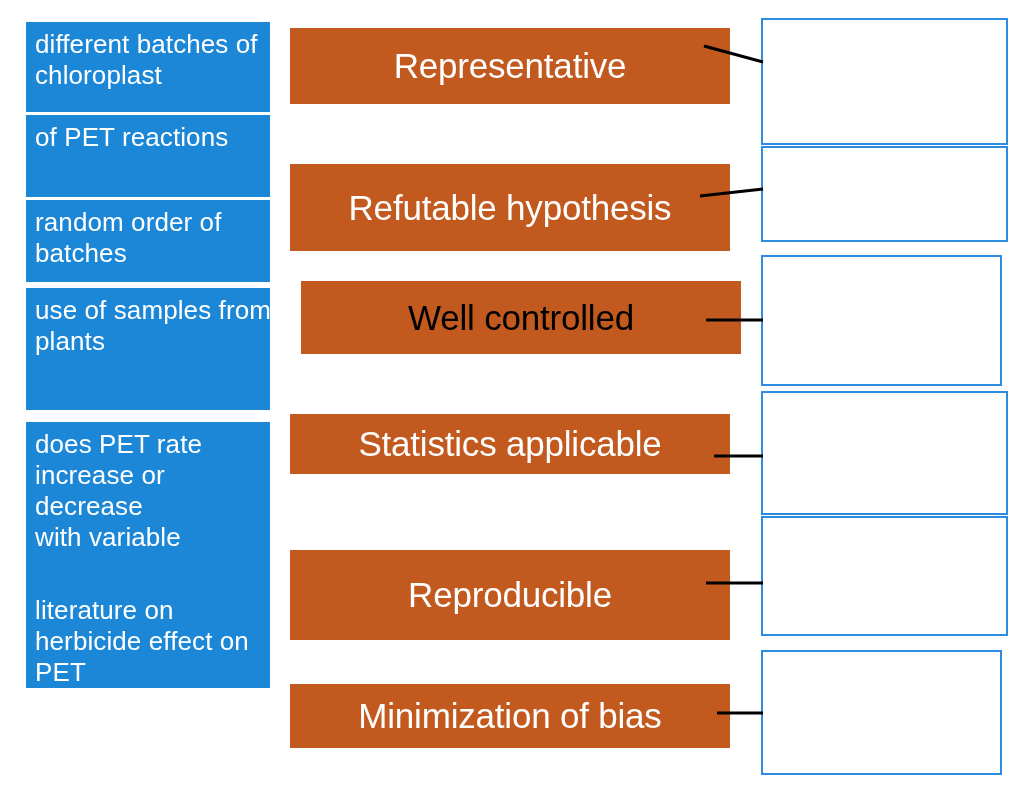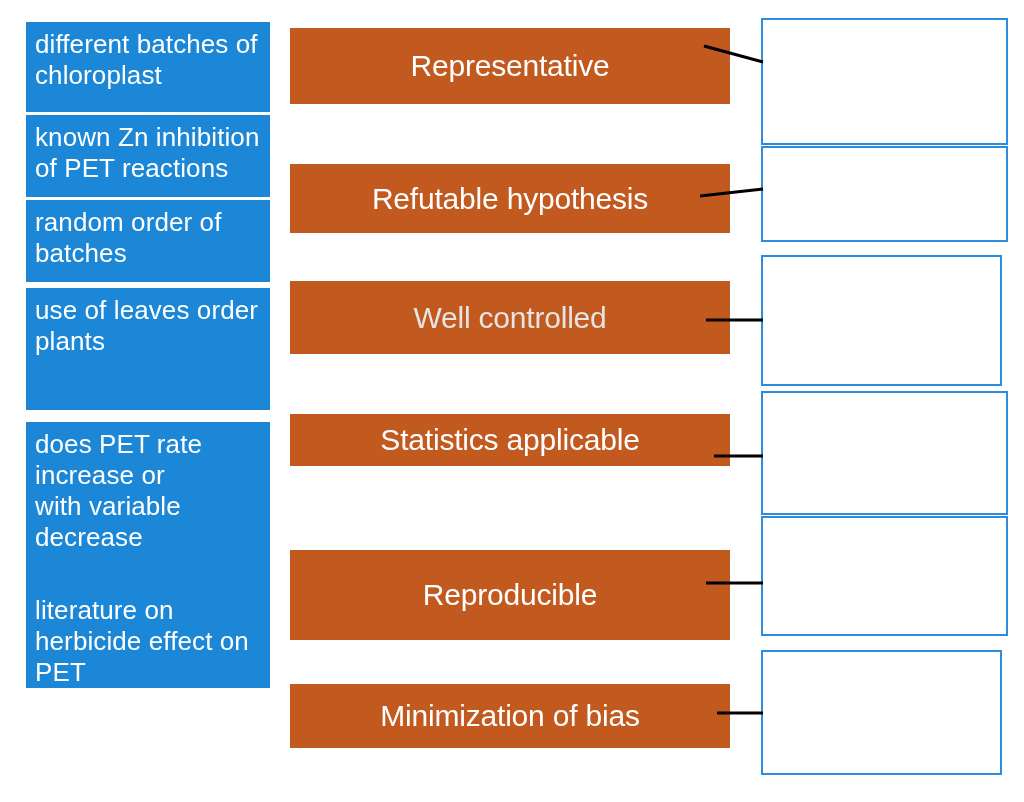--- a/index.html
+++ b/index.html
@@ -43,21 +43,21 @@
   .criterion-banner {
     position: absolute;
     left: 290px;
     width: 440px;
     background: #c2591e;
     color: #ffffff;
     display: flex;
     align-items: center;
     justify-content: center;
     box-sizing: border-box;
-    font-size: 30px;
+    font-size: 35px;
     line-height: 40px;
     font-weight: 400;
     letter-spacing: -0.2px;
     text-align: right;
     padding: 0 6px;
   }
 
   
   .answer-box {
     position: absolute;
@@ -81,55 +81,54 @@
 <body>
 
 <div id="canvas">
 
   <div id="evidence-column">
       <div class="evidence-card" style="top: 22px; height: 90px; background: rgb(27, 135, 214); color: rgb(255, 255, 255);">
         <span class="line">different batches of</span>
         <span class="line">chloroplast</span>
       </div>
       <div class="evidence-card" style="top: 115px; height: 82px; background: rgb(27, 135, 214); color: rgb(255, 255, 255);">
-        <span class="line">known Zn inhibition</span>
         <span class="line">of PET reactions</span>
       </div>
       <div class="evidence-card" style="top: 200px; height: 82px; background: rgb(27, 135, 214); color: rgb(255, 255, 255);">
         <span class="line">random order of</span>
         <span class="line">batches</span>
       </div>
       <div class="evidence-card" style="top: 288px; height: 122px; background: rgb(27, 135, 214); color: rgb(255, 255, 255);">
-        <span class="line">use of leaves order</span>
+        <span class="line">use of samples from</span>
         <span class="line">plants</span>
       </div>
       <div class="evidence-card" style="top: 422px; height: 171px; background: rgb(27, 135, 214); color: rgb(255, 255, 255);">
         <span class="line">does PET rate</span>
         <span class="line">increase or</span>
+        <span class="line">decrease</span>
         <span class="line">with variable</span>
-        <span class="line">decrease</span>
       </div>
       <div class="evidence-card" style="top: 588px; height: 100px; background: rgb(27, 135, 214); color: rgb(255, 255, 255);">
         <span class="line">literature on</span>
         <span class="line">herbicide effect on</span>
         <span class="line">PET</span>
       </div>
     </div>
 
   <div id="criterion-column">
       <div class="criterion-banner" style="top: 28px; height: 76px; background: rgb(194, 89, 30); color: rgb(255, 255, 255);">
         <span>Representative</span>
       </div>
-      <div class="criterion-banner" style="top: 164px; height: 69px; background: rgb(194, 89, 30); color: rgb(255, 255, 255);">
+      <div class="criterion-banner" style="top: 164px; height: 87px; background: rgb(194, 89, 30); color: rgb(255, 255, 255);">
         <span>Refutable hypothesis</span>
       </div>
-      <div class="criterion-banner" style="top: 281px; height: 73px; background: rgb(194, 89, 30); color: #e5e5e5;">
+      <div class="criterion-banner" style="top: 281px; height: 73px; background: rgb(194, 89, 30); color: #000000; margin-left: 11px;">
         <span>Well controlled</span>
       </div>
-      <div class="criterion-banner" style="top: 414px; height: 52px; background: rgb(194, 89, 30); color: rgb(255, 255, 255);">
+      <div class="criterion-banner" style="top: 414px; height: 60px; background: rgb(194, 89, 30); color: rgb(255, 255, 255);">
         <span>Statistics applicable</span>
       </div>
       <div class="criterion-banner" style="top: 550px; height: 90px; background: rgb(194, 89, 30); color: rgb(255, 255, 255);">
         <span>Reproducible</span>
       </div>
       <div class="criterion-banner" style="top: 684px; height: 64px; background: rgb(194, 89, 30); color: rgb(255, 255, 255);">
         <span>Minimization of bias</span>
       </div>
     </div>
 

